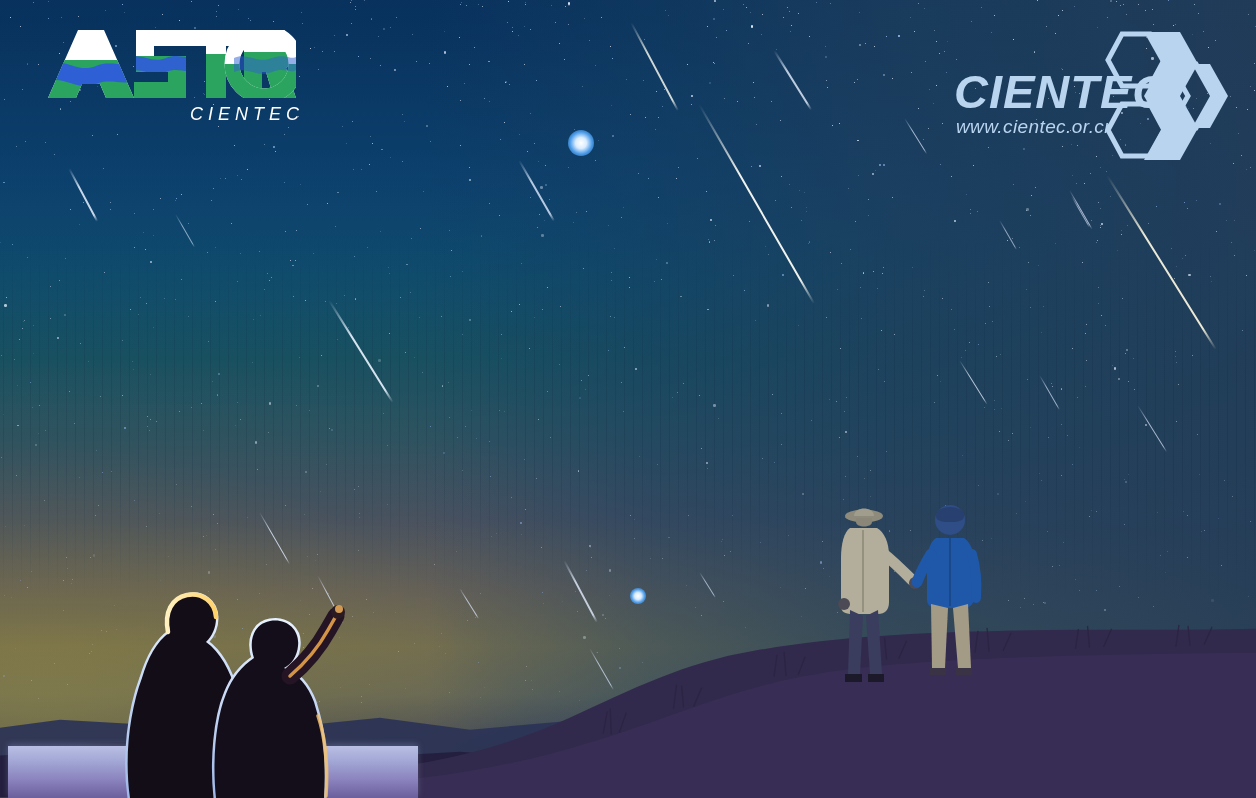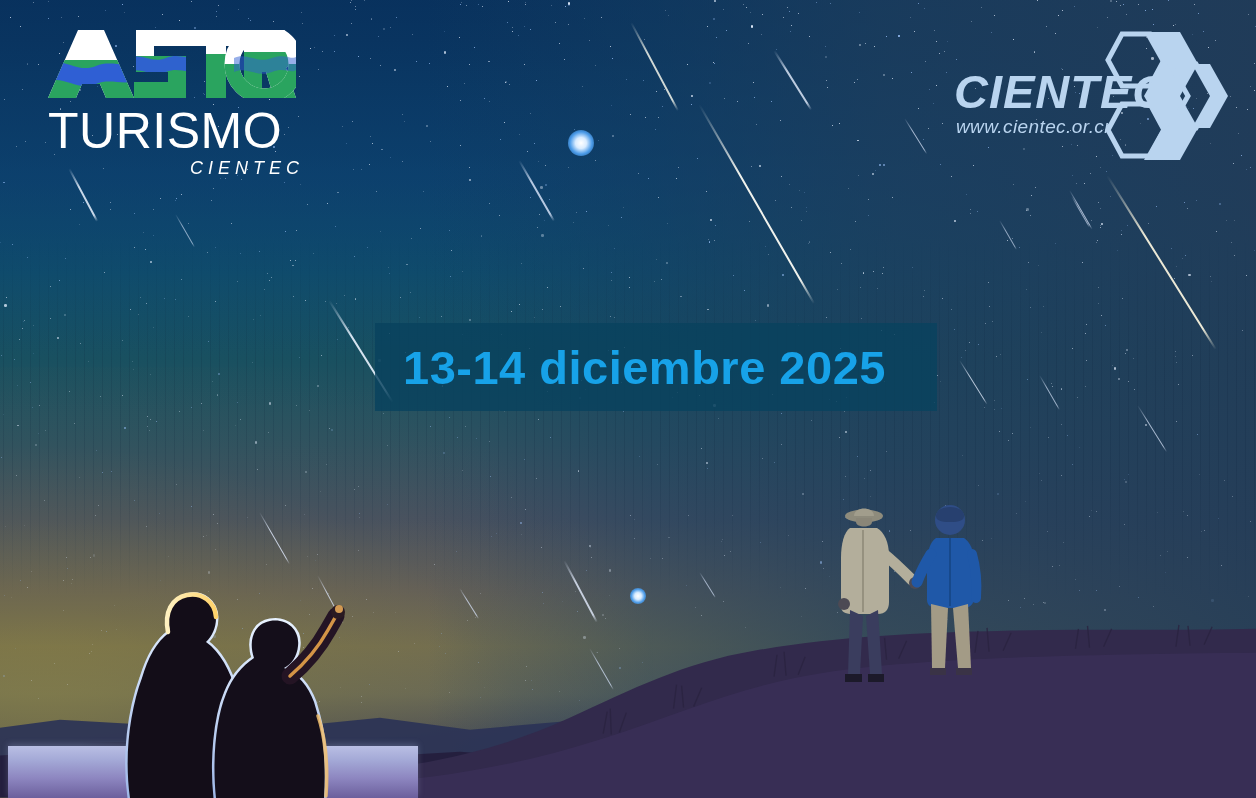--- a/index.html
+++ b/index.html
@@ -1518,21 +1518,20 @@
       <g clip-path="url(#clipR)">
         <rect x="194" y="0" width="56" height="68" fill="#ffffff"></rect>
         <rect x="194" y="22" width="56" height="46" fill="#2aa45f"></rect>
       </g>
 
       <circle cx="216" cy="34" r="32" fill="none" stroke="#ffffff" stroke-width="15"></circle>
       <path d="M184,34 A32,32 0 0 0 248,34" fill="none" stroke="#2aa45f" stroke-width="15"></path>
       <path d="M186,28 C198,22 210,34 224,28 C236,23 244,30 248,27 L248,40 C244,44 236,37 224,42 C210,48 198,36 186,42 Z" fill="#2f5fd4" opacity="0.5"></path>
       <circle cx="216" cy="34" r="32" fill="none" stroke="none"></circle>
     </svg>
-    <div class="turismo-word">TURISMO</div>
     <div class="cientec-sub">CIENTEC</div>
   </div>
 
   <div id="cientec-logo">
     <div class="cientec-name">CIENTEC</div>
     <div class="cientec-url">www.cientec.or.cr</div>
     <svg style="position:absolute; right:0; top:0; width:146px; height:140px;" viewBox="0 0 146 140">
       <g fill="#b9d4ef">
 
         <path d="M34,8 L62,8 L76,34 L62,60 L34,60 L20,34 Z" fill="none" stroke="#b9d4ef" stroke-width="5"></path>
@@ -1544,17 +1543,14 @@
         <path d="M56,70 L92,70 L110,102 L92,134 L56,134 L74,102 Z"></path>
 
         <path d="M82,38 L108,38 L126,70 L108,102 L82,102 L100,70 Z" fill="none" stroke="#b9d4ef" stroke-width="5"></path>
 
         <path d="M104,38 L122,38 L140,70 L122,102 L104,102 L122,70 Z"></path>
       </g>
     </svg>
   </div>
 
 
-  <div id="date-banner">
-    <div class="date-text">13-14 diciembre 2025</div>
-  </div>
 
 </div>
 
 </body></html>

